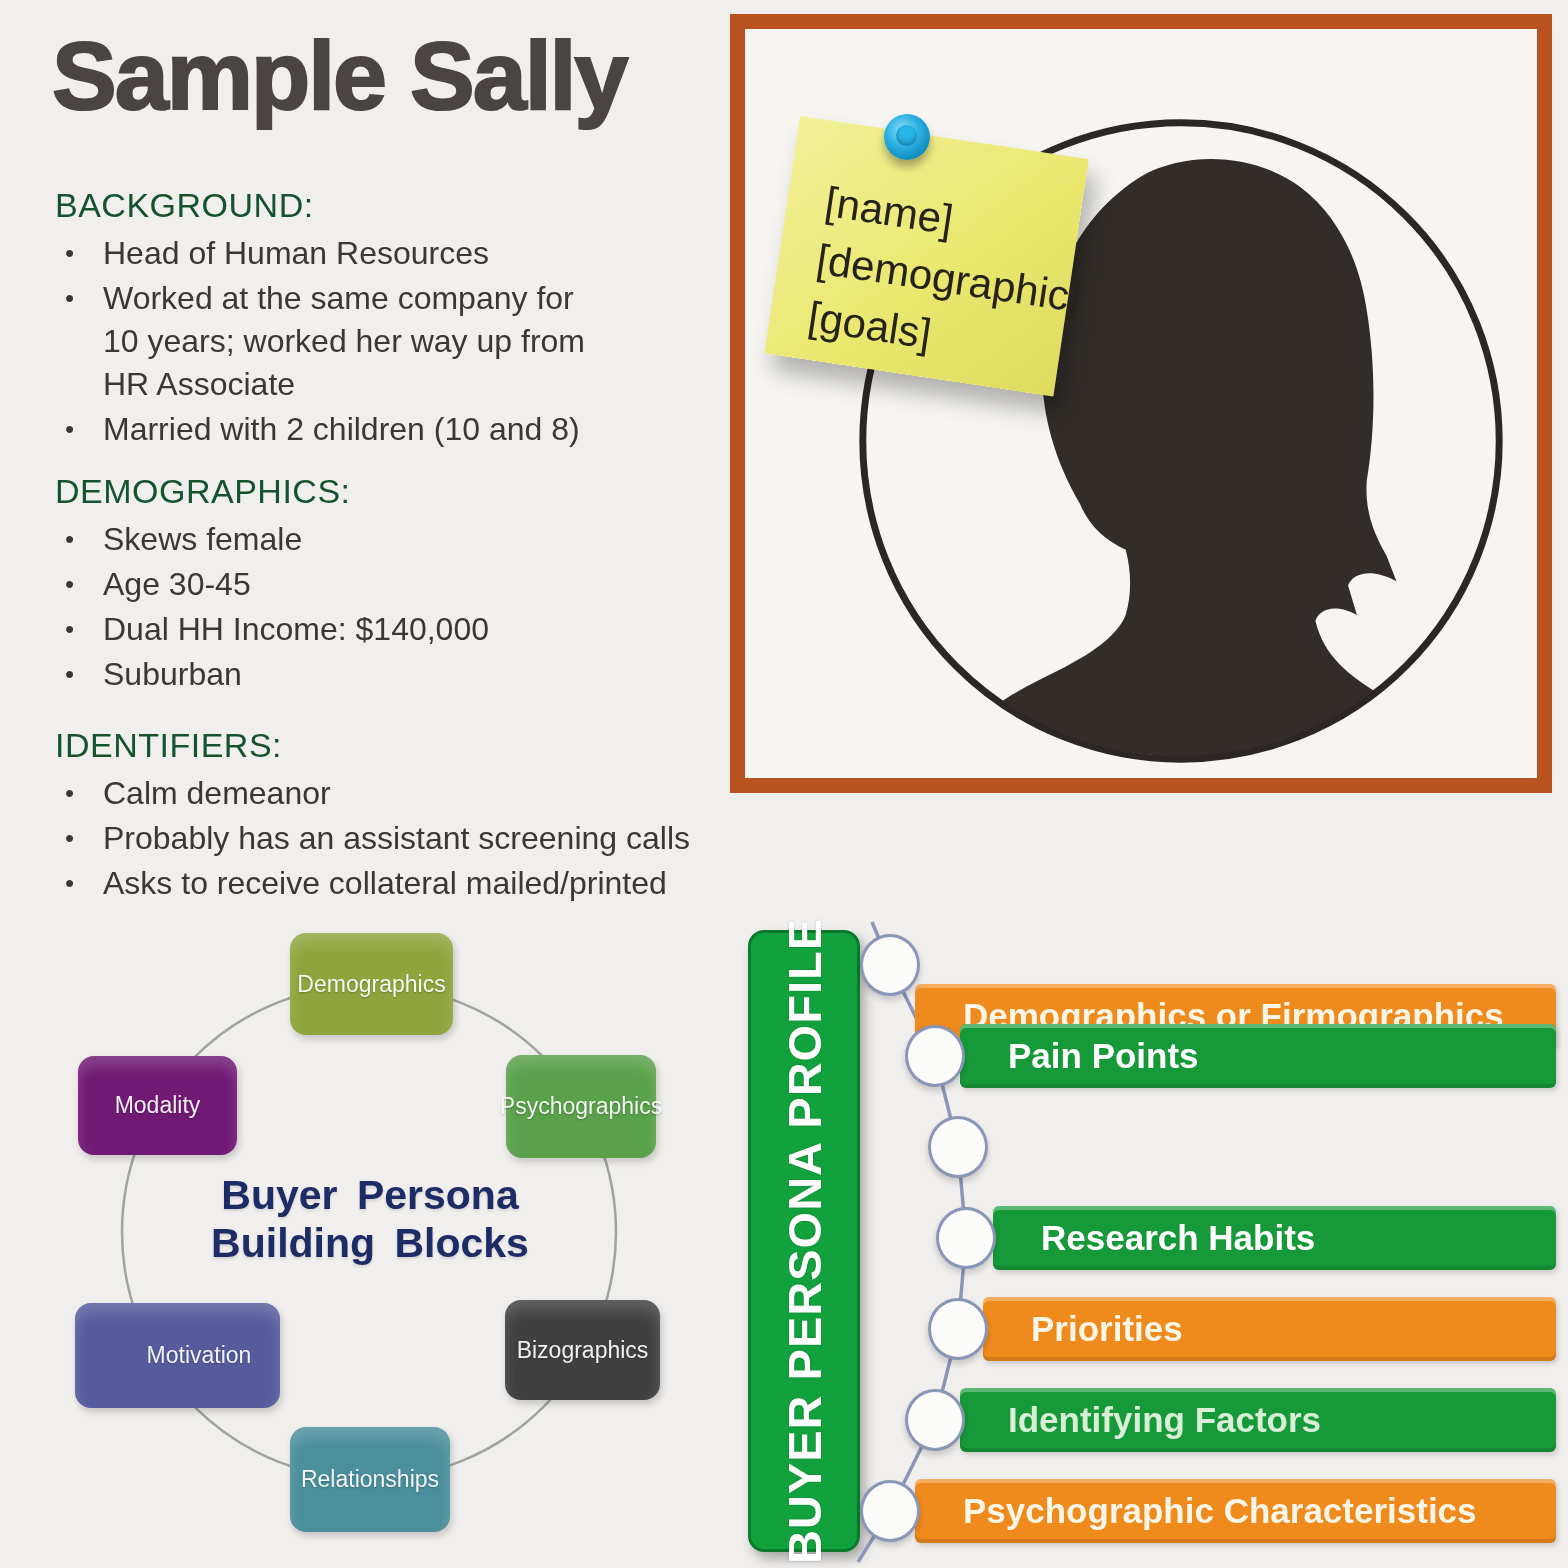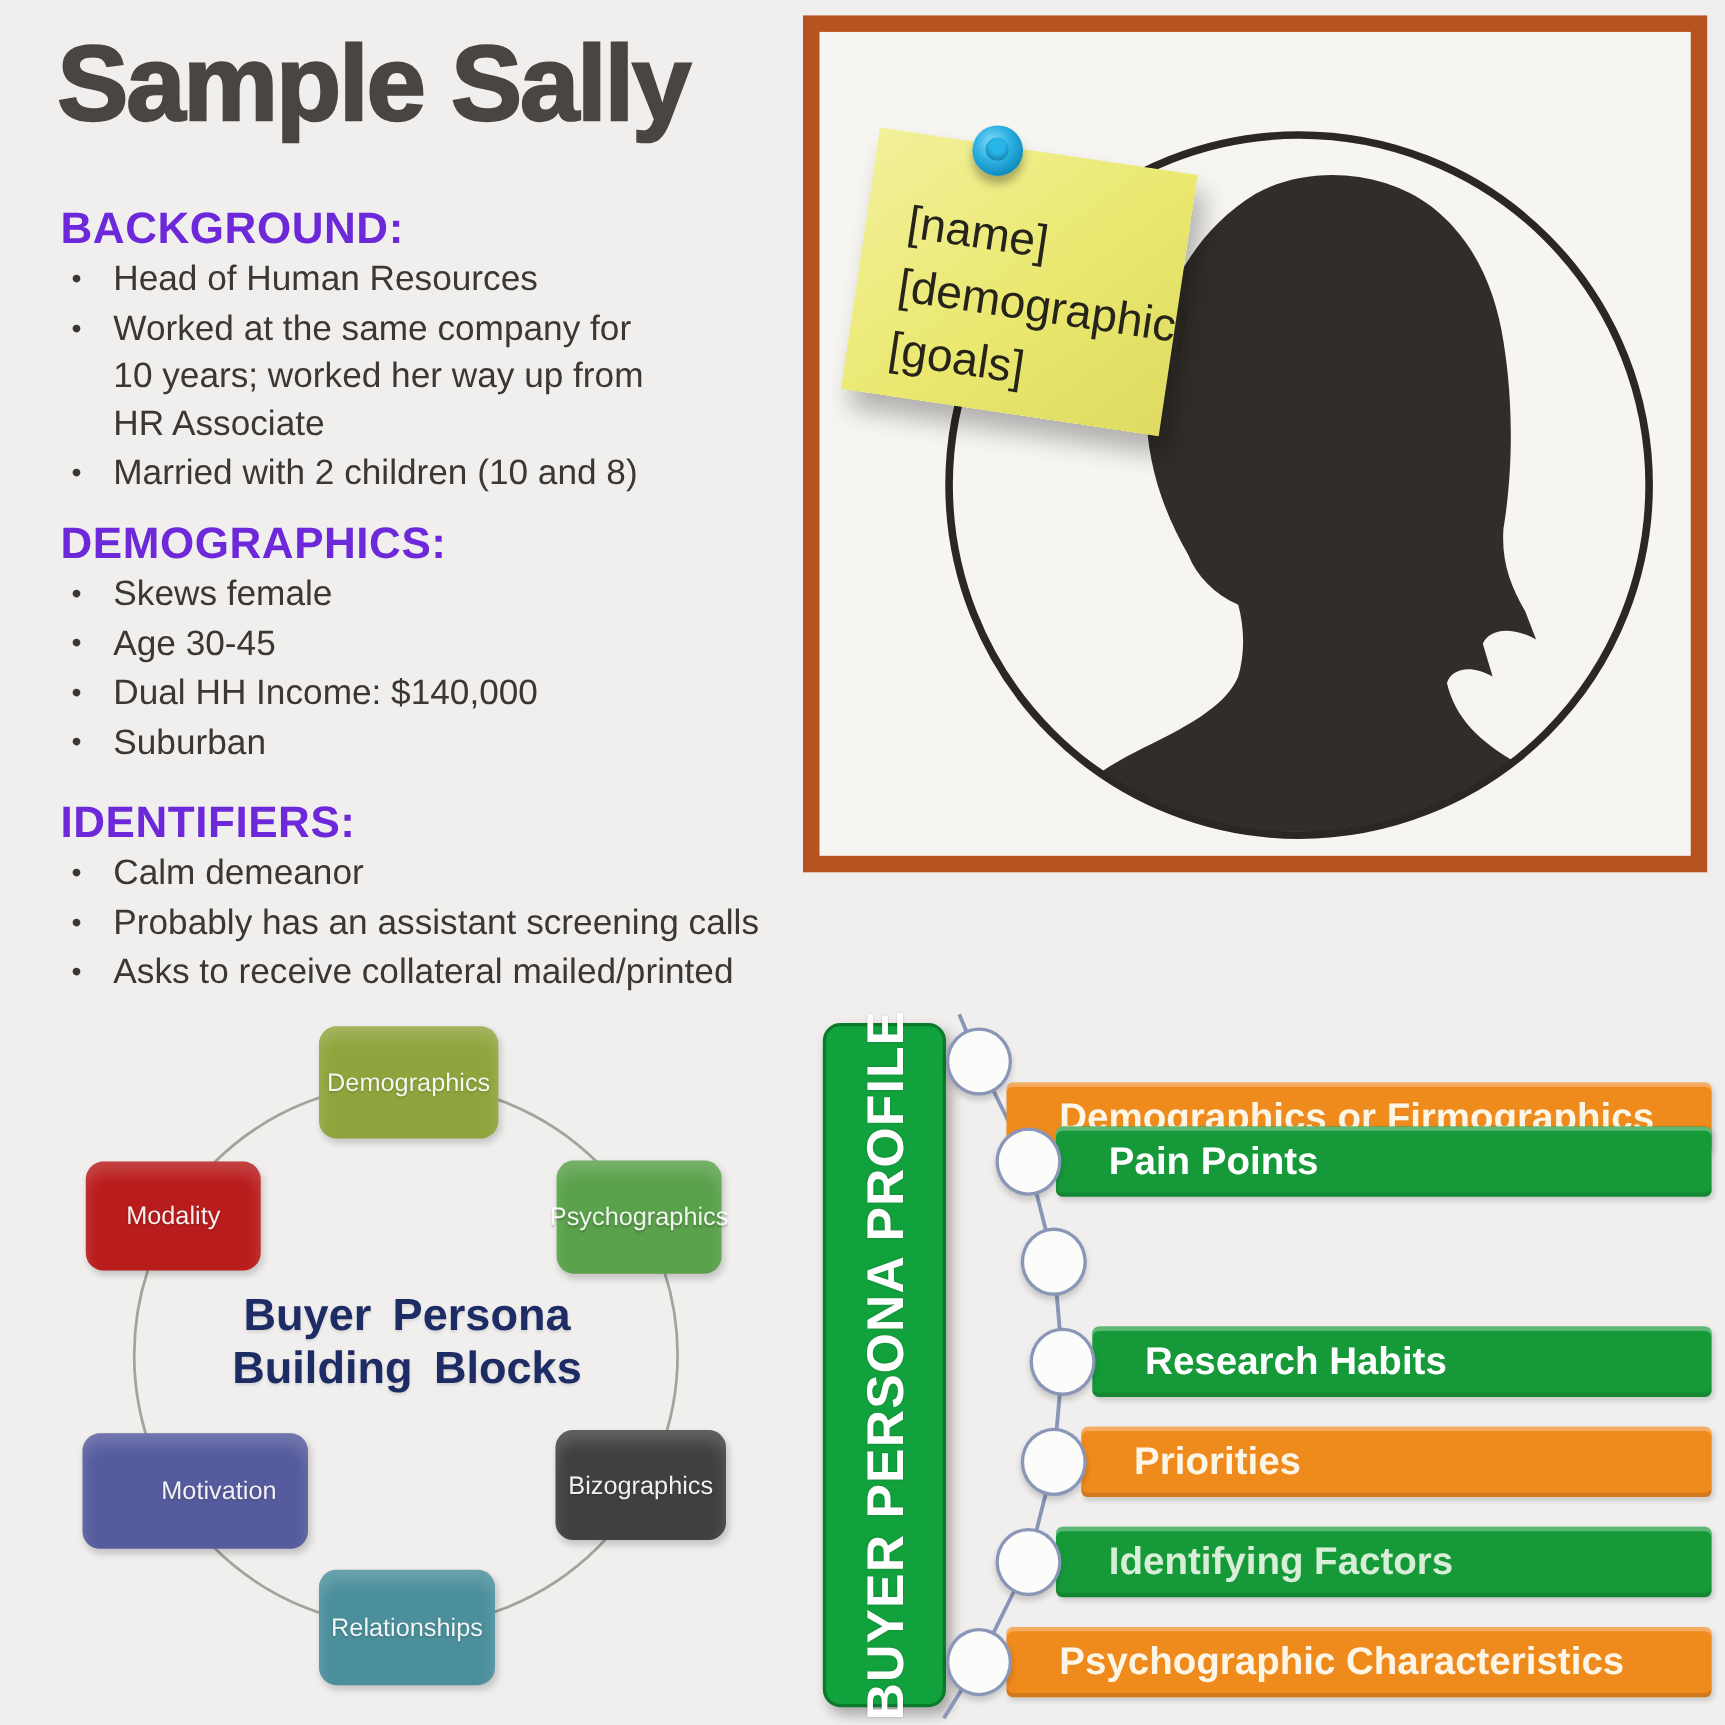--- a/index.html
+++ b/index.html
@@ -12,21 +12,21 @@
 
   
   .persona-title{
     position:absolute;left:52px;top:20px;
     font-size:97px;font-weight:700;color:#4a4542;
     letter-spacing:-2px;-webkit-text-stroke:2.2px #4a4542;
     white-space:nowrap;
   }
   .section-heading{
     position:absolute;left:55px;
-    font-size:40px;font-weight:700;color:#6d28d9;letter-spacing:.5px;
+    font-size:34px;font-weight:400;color:#14532d;letter-spacing:.5px;
   }
   .bullet-list{position:absolute;left:55px;}
   .bullet-item{
     position:relative;padding-left:48px;
     font-size:32px;color:#3a3734;line-height:43px;margin-bottom:2px;
   }
   .bullet-item::before{
     content:"•";position:absolute;left:10px;top:0;
     font-size:26px;line-height:43px;color:#3a3734;
   }
@@ -197,21 +197,21 @@
 
   <svg class="blocks-ring" viewBox="0 0 540 550">
     <circle cx="269" cy="272" r="247" fill="none" stroke="#a0a49b" stroke-width="2.5"></circle>
   </svg>
 
   <div class="block block-demographics" style="background: rgb(143, 164, 60);">Demographics</div>
   <div class="block block-psychographics" style="background: rgb(90, 161, 75);">Psychographics</div>
   <div class="block block-bizographics" style="background: #404040;">Bizographics</div>
   <div class="block block-relationships" style="background: rgb(75, 143, 156);">Relationships</div>
   <div class="block block-motivation" style="background: rgb(86, 91, 157);">Motivation</div>
-  <div class="block block-modality" style="background: #b91c1c;">Modality</div>
+  <div class="block block-modality" style="background: #701a75;">Modality</div>
 
   <div class="blocks-center" style="color: rgb(30, 44, 102);">
     <div>Buyer Persona</div>
     <div>Building Blocks</div>
   </div>
 
   <div class="profile-banner" style="background: rgb(18, 162, 61);">
     <span>BUYER PERSONA PROFILE</span>
   </div>
 

